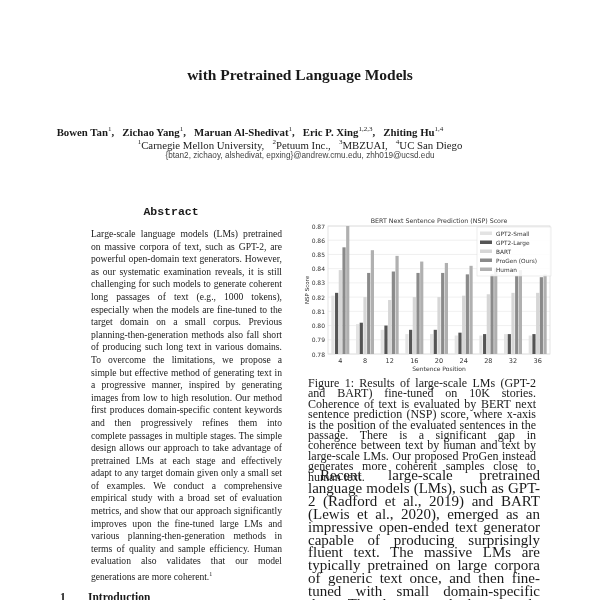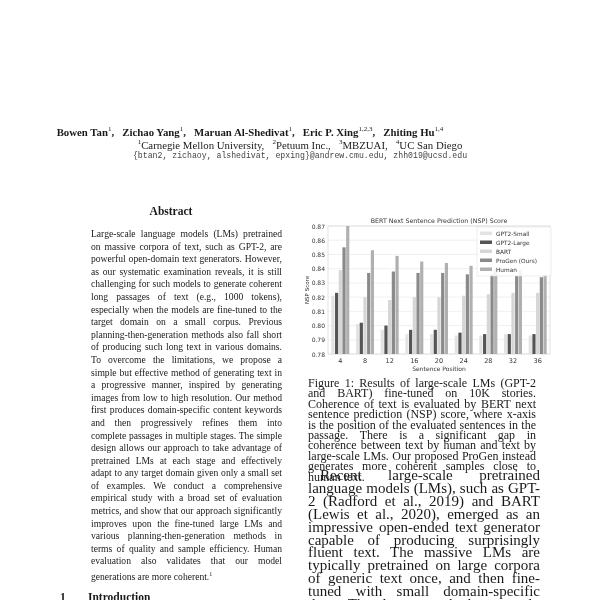--- a/index.html
+++ b/index.html
@@ -1,34 +1,35 @@
 <!DOCTYPE html>
 <html><head>
 <meta charset="utf-8">
 <style>
   html, body { margin:0; padding:0; background:#fff; }
   body { width:600px; height:600px; overflow:hidden; position:relative; font-family:"Liberation Serif", serif; color:#1a1a1a; }
   .title { position:absolute; top:66px; left:0; width:600px; text-align:center; font-weight:bold; font-size:15.5px; line-height:18px; }
   .authors { position:absolute; top:123px; left:0; width:500px; text-align:center; font-size:10.8px; font-weight:bold; line-height:13px; }
   .authors sup, .affil sup { font-weight:normal; font-size:7px; }
   .affil { position:absolute; top:136px; left:0; width:600px; text-align:center; font-size:10.8px; line-height:13px; }
-  .emails { position:absolute; top:151px; left:0; width:600px; text-align:center; font-family:Liberation Mono, monospace; font-size:8.2px; color:#444; }
-  .abs-head { position:absolute; top:205px; left:60px; width:222px; text-align:center; font-weight:bold; font-size:11.5px; }
+  .emails { position:absolute; top:151px; left:0; width:600px; text-align:center; font-family:Liberation Sans, sans-serif; font-size:8.2px; color:#444; }
+  .abs-head { position:absolute; top:205px; left:60px; width:222px; text-align:center; font-weight:bold; font-size:11.5px;font-family:Liberation Mono, monospace; }
   .abs-body { position:absolute; top:228px; left:91px; width:191px; font-size:9.6px; line-height:12.6px; text-align:justify; hyphens:auto; }
   .abs-body sup { font-size:6px; }
   .intro-head { position:absolute; top:591px; left:60px; font-weight:bold; font-size:11.5px; }
   .intro-head .num { display:inline-block; width:28px; }
   .chart { position:absolute; top:214px; left:300px; width:252px; height:160px; }
   .caption { position:absolute; top:378px; left:308px; width:228px; font-size:12px; line-height:10.4px; text-align:justify; }
   .right-body { position:absolute; top:469px; left:308px; width:232px; font-size:15px; line-height:12.9px; text-align:justify; text-indent:12px; }
 </style>
 </head>
 <body>
 
 <div class="title">
+  <div>with Pretrained Language Models</div>
 </div>
 
 <div class="authors" id="authors"><span>Bowen Tan</span><sup>1</sup>,&nbsp;&nbsp;&nbsp;<span>Zichao Yang</span><sup>1</sup>,&nbsp;&nbsp;&nbsp;<span>Maruan Al-Shedivat</span><sup>1</sup>,&nbsp;&nbsp;&nbsp;<span>Eric P. Xing</span><sup>1,2,3</sup>,&nbsp;&nbsp;&nbsp;<span>Zhiting Hu</span><sup>1,4</sup></div>
 <div class="affil" id="affils"><sup>1</sup><span>Carnegie Mellon University,</span>&nbsp;&nbsp;&nbsp;<sup>2</sup><span>Petuum Inc.,</span>&nbsp;&nbsp;&nbsp;<sup>3</sup><span>MBZUAI,</span>&nbsp;&nbsp;&nbsp;<sup>4</sup><span>UC San Diego</span></div>
 <div class="emails">{btan2, zichaoy, alshedivat, epxing}@andrew.cmu.edu, zhh019@ucsd.edu</div>
 
 <div class="abs-head">Abstract</div>
 <div class="abs-body"><span>Large-scale language models (LMs) pretrained on massive corpora of text, such as GPT-2, are powerful open-domain text generators. However, as our systematic examination reveals, it is still challenging for such models to generate coherent long passages of text (e.g., 1000 tokens), especially when the models are fine-tuned to the target domain on a small corpus. Previous planning-then-generation methods also fall short of producing such long text in various domains. To overcome the limitations, we propose a simple but effective method of generating text in a progressive manner, inspired by generating images from low to high resolution. Our method first produces domain-specific content keywords and then progressively refines them into complete passages in multiple stages. The simple design allows our approach to take advantage of pretrained LMs at each stage and effectively adapt to any target domain given only a small set of examples. We conduct a comprehensive empirical study with a broad set of evaluation metrics, and show that our approach significantly improves upon the fine-tuned large LMs and various planning-then-generation methods in terms of quality and sample efficiency. Human evaluation also validates that our model generations are more coherent.</span><sup>1</sup></div>
 
 <div class="intro-head">

